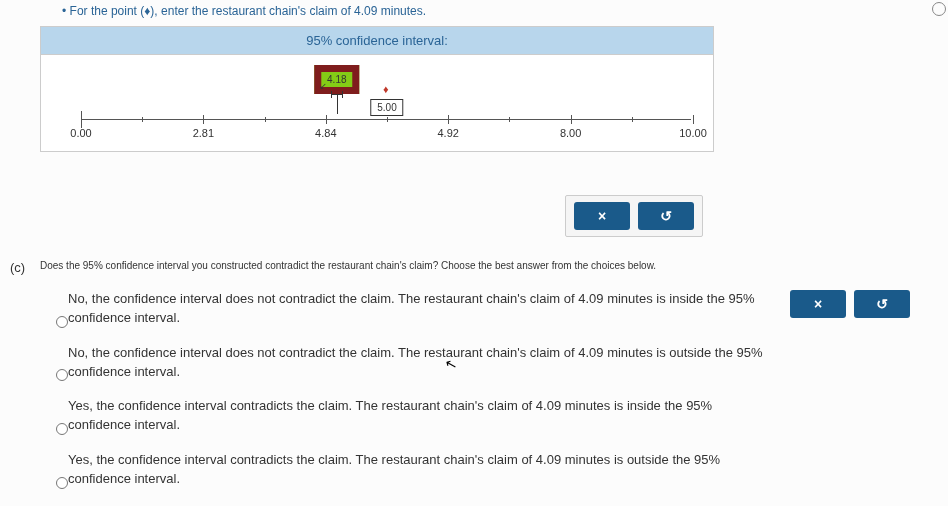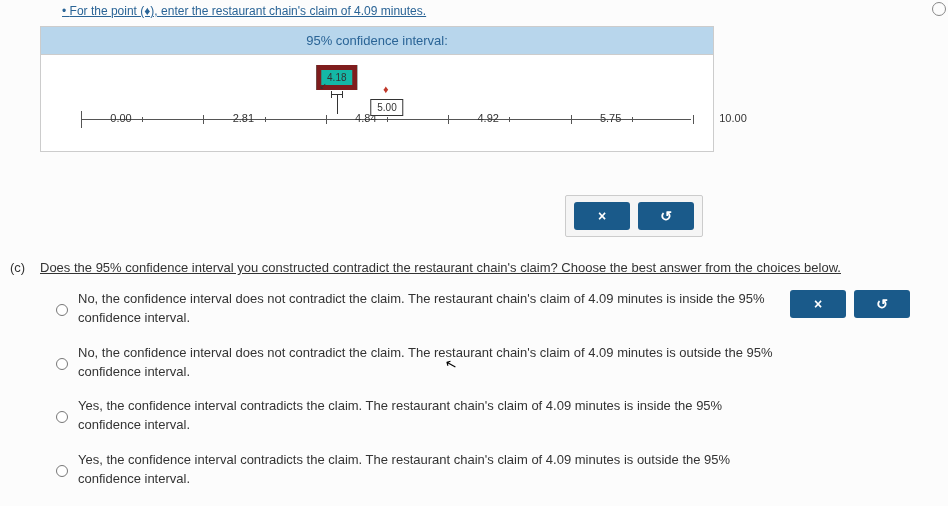--- a/index.html
+++ b/index.html
@@ -14,21 +14,20 @@
     height: 506px;
     overflow: hidden;
     position: relative;
   }
   .instruction {
     position: absolute;
     top: 4px;
     left: 62px;
     font-size: 12px;
     color: #2a6496;
-    text-decoration: underline;
   }
   .ci-panel {
     position: absolute;
     top: 26px;
     left: 40px;
     width: 674px;
     border: 1px solid #ccc;
     background: #fff;
   }
   .ci-header {
@@ -55,25 +54,24 @@
     position: absolute;
     top: 60px;
     width: 1px;
     height: 9px;
     background: #555;
   }
   .tick-endbar { top:56px; height:17px; }
   .tick-minor { top: 62px; height: 5px; }
   .tick-label {
     position: absolute;
-    top: 57px;
+    top: 72px;
     font-size: 11px;
     color: #333;
     transform: translateX(-50%);
-    margin-left: 40px;
   }
   .ci-marker {
     position: absolute;
     top: 36px;
     transform: translateX(-50%);
   }
   .ci-marker .hbar {
     width: 12px;
     height: 1px;
     background: #333;
@@ -92,22 +90,22 @@
   .ci-marker .vcenter {
     position:absolute;
     left:50%;
     width:1px;
     height:20px;
     background:#333;
     top:3px;
   }
   .pe-box {
     position: absolute;
-    border: 5px solid #7f1d1d;
-    background: #14b8a6;
+    border: 7px solid #7f1d1d;
+    background: #84cc16;
     font-size: 10px;
     padding: 2px 6px;
     transform: translateX(-50%);
     top: 10px;
     color:#333;
   }
   .pe-arrow {
     position:absolute;
     transform: translateX(-50%);
     top: 26px;
@@ -172,34 +170,33 @@
     left: 10px;
     color: #333;
     font-size: 13px;
   }
   .q-text {
     position: absolute;
     top: 260px;
     left: 40px;
     right: 14px;
     color: #333;
-    font-size: 13px;
-    text-decoration: underline;
+    font-size: 10px;
   }
   .choices {
     position: absolute;
     top: 290px;
     left: 56px;
     width: 720px;
   }
   .choice {
     margin-bottom: 16px;
     display: flex;
-    align-items: center;
-    gap: 10px;
+    align-items: flex-end;
+    gap: 0;
     line-height: 1.45;
     font-size: 13px;
     color: #333;
   }
   .radio {
     width: 12px;
     height: 12px;
     border: 1px solid #777;
     border-radius: 50%;
     flex-shrink: 0;
@@ -251,21 +248,21 @@
     <div class="tick tick-minor" style="left:101.2px"></div>
     <div class="tick tick-minor" style="left:223.6px"></div>
     <div class="tick tick-minor" style="left:346px"></div>
     <div class="tick tick-minor" style="left:468.4px"></div>
     <div class="tick tick-minor" style="left:590.8px"></div>
 
     <div class="tick-label" style="left:40px">0.00</div>
     <div class="tick-label" style="left:162.4px">2.81</div>
     <div class="tick-label" style="left:284.8px">4.84</div>
     <div class="tick-label" style="left:407.2px">4.92</div>
-    <div class="tick-label" style="left:529.6px">5.75</div>
+    <div class="tick-label" style="left:529.6px">8.00</div>
     <div class="tick-label" style="left:652px">10.00</div>
 
     <div class="pe-box" style="left:295.8px">4.18</div>
     <div class="pe-arrow" style="left:282px">↙</div>
     <div class="ci-marker" style="left:295.8px">
       <div class="hbar"></div>
       <div class="vleft"></div>
       <div class="vright"></div>
       <div class="vcenter"></div>
     </div>

